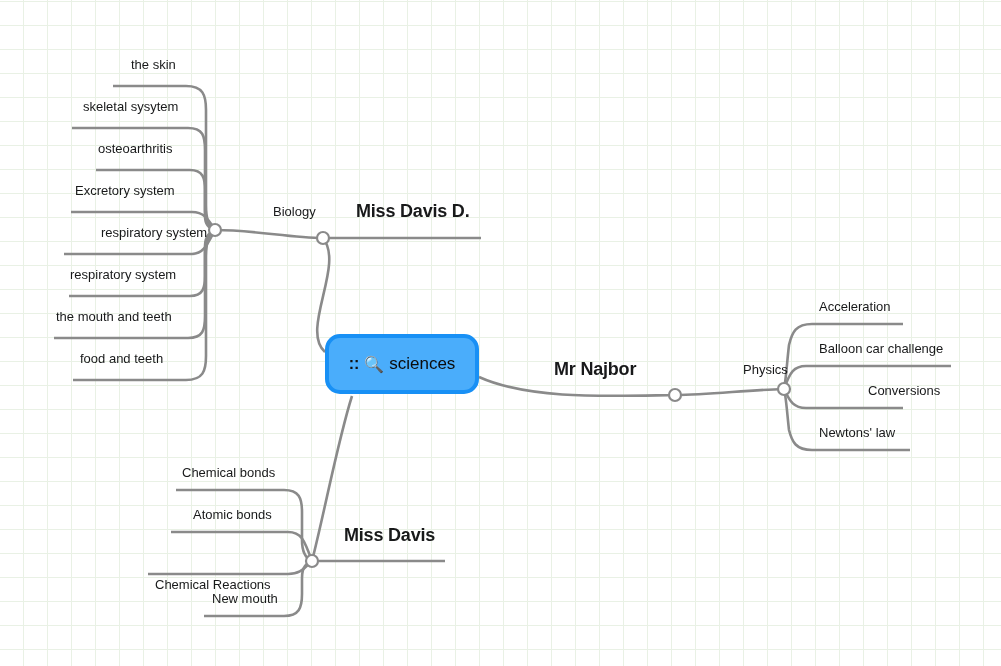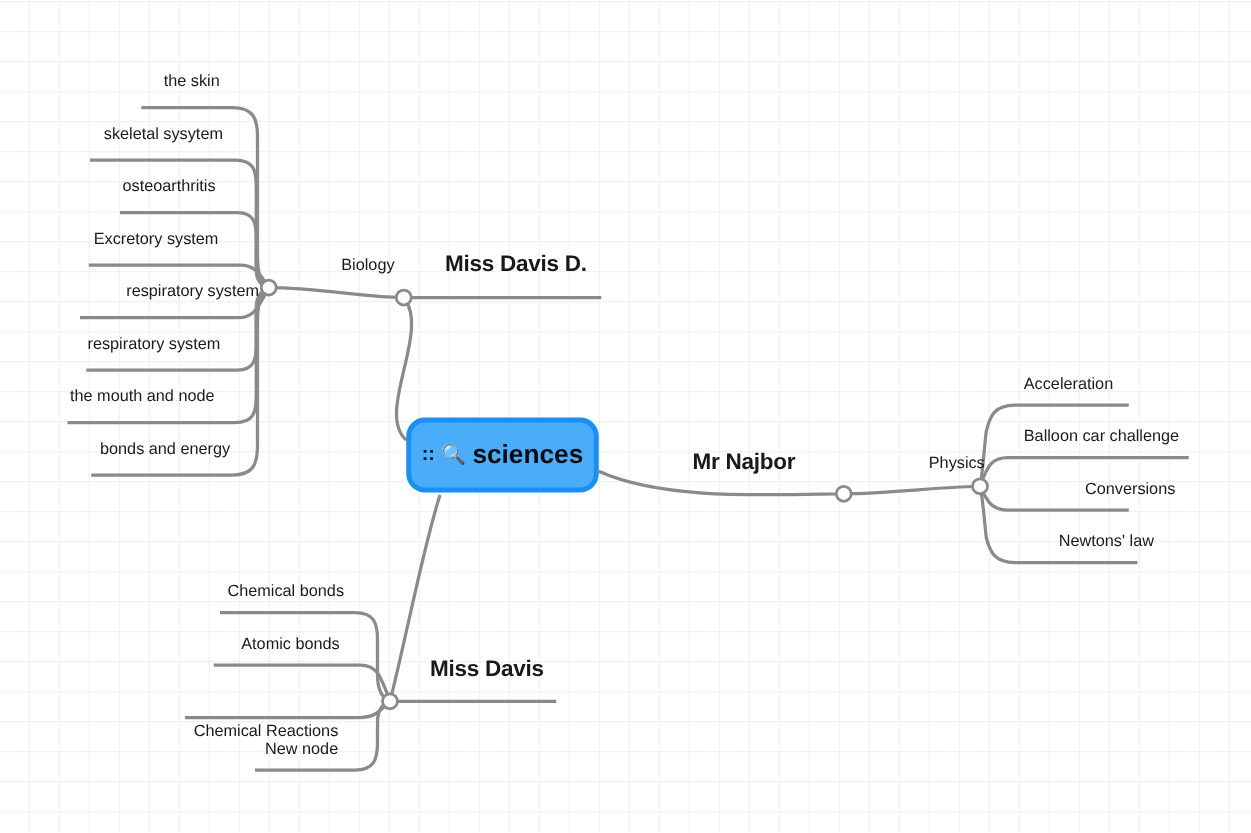--- a/index.html
+++ b/index.html
@@ -67,22 +67,22 @@
   #central-node .handle-dots {
     font-size: 16px;
     font-weight: bold;
     letter-spacing: 0px;
     color: #111;
   }
   #central-node .mag {
     font-size: 16px;
   }
   #central-node .title-text {
-    font-size: 21px;
-    font-weight: bold;
+    font-size: 17px;
+    font-weight: normal;
   }
 </style>
 </head>
 <body>
 
 <div id="canvas">
 
   <svg id="edges" viewBox="0 0 1001 666" xmlns="http://www.w3.org/2000/svg">
     <g fill="none" stroke="#8a8a8a" stroke-width="2.6" stroke-linecap="butt">
 
@@ -141,26 +141,26 @@
   <div class="node-label branch" style="left:239px; top:212px;">Biology</div>
 
   <div class="node-label branch" style="left:709px; top:370px;">Physics</div>
 
   <div class="node-label" style="left:131px; top:65px;text-align:center;">the skin</div>
   <div class="node-label" style="left:83px; top:107px;">skeletal sysytem</div>
   <div class="node-label" style="left:98px; top:149px;">osteoarthritis</div>
   <div class="node-label" style="left:75px; top:191px;">Excretory system</div>
   <div class="node-label" style="left:67px; top:233px;padding-left:34px;">respiratory system</div>
   <div class="node-label" style="left:70px; top:275px;">respiratory system</div>
-  <div class="node-label" style="left:56px; top:317px;">the mouth and node</div>
-  <div class="node-label" style="left:80px; top:359px;">bonds and energy</div>
+  <div class="node-label" style="left:56px; top:317px;">the mouth and teeth</div>
+  <div class="node-label" style="left:80px; top:359px;">food and teeth</div>
 
   <div class="node-label" style="left:819px; top:307px;">Acceleration</div>
   <div class="node-label" style="left:819px; top:349px;">Balloon car challenge</div>
   <div class="node-label" style="left:868px; top:391px;">Conversions</div>
-  <div class="node-label" style="left:819px; top:433px;margin-left:28px;">Newtons' law</div>
+  <div class="node-label" style="left:819px; top:433px;">Newtons' law</div>
 
   <div class="node-label" style="left:182px; top:473px;">Chemical bonds</div>
   <div class="node-label" style="left:193px; top:515px;">Atomic bonds</div>
   <div class="node-label" style="left:155px; top:557px;margin-top:28px;">Chemical Reactions</div>
-  <div class="node-label" style="left:212px; top:599px;">New node</div>
+  <div class="node-label" style="left:212px; top:599px;">New mouth</div>
 
 </div>
 
 </body></html>

